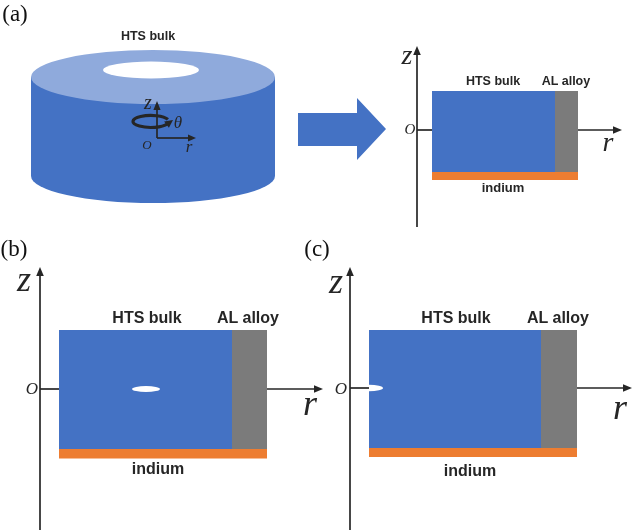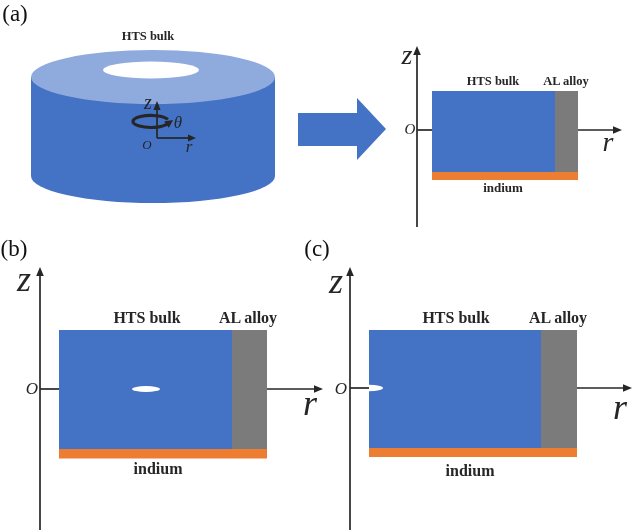--- a/index.html
+++ b/index.html
@@ -13,21 +13,21 @@
   .f-gray{fill:var(--al-alloy-gray);}
   .f-orange{fill:var(--indium-orange);}
   .f-white{fill:var(--crack-white);}
   .f-black{fill:var(--axis-black);}
   .s-axis{stroke:var(--axis-black);stroke-width:1.7;fill:none;}
   .s-theta{stroke:var(--axis-black);stroke-width:3.2;fill:none;}
   .lbl{
     position:absolute;transform:translate(-50%,-50%);white-space:nowrap;
     color:var(--axis-black);line-height:1;
   }
-  .sans-bold{font-family:Liberation Serif, serif;font-weight:700;}
+  .sans-bold{font-family:Liberation Sans, sans-serif;font-weight:700;}
   .serif-it{font-family:"Liberation Serif",serif;font-style:italic;}
   .panel-letter{font-family:"Liberation Serif",serif;color:#111;}
 </style>
 </head>
 <body>
 
 <div class="figure">
 
   <svg width="640" height="532" viewBox="0 0 640 532">
 

